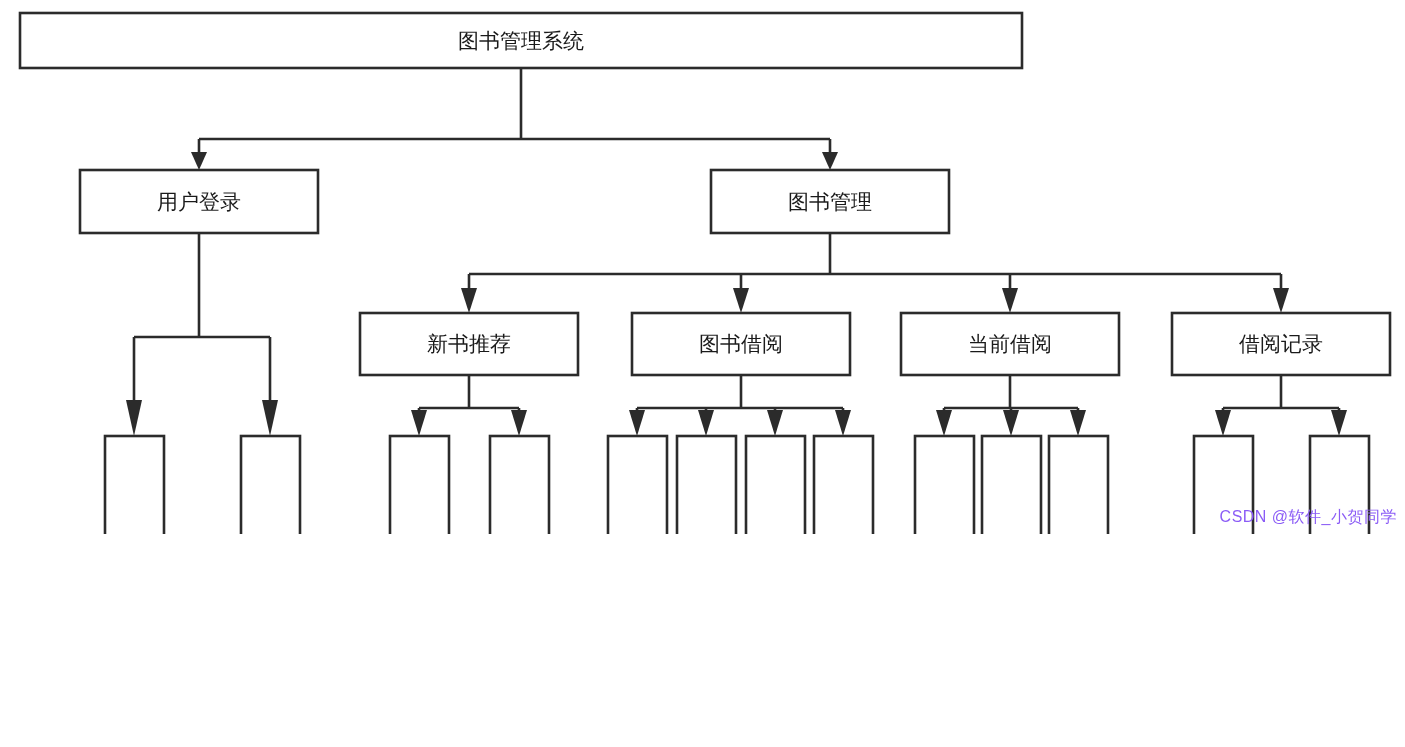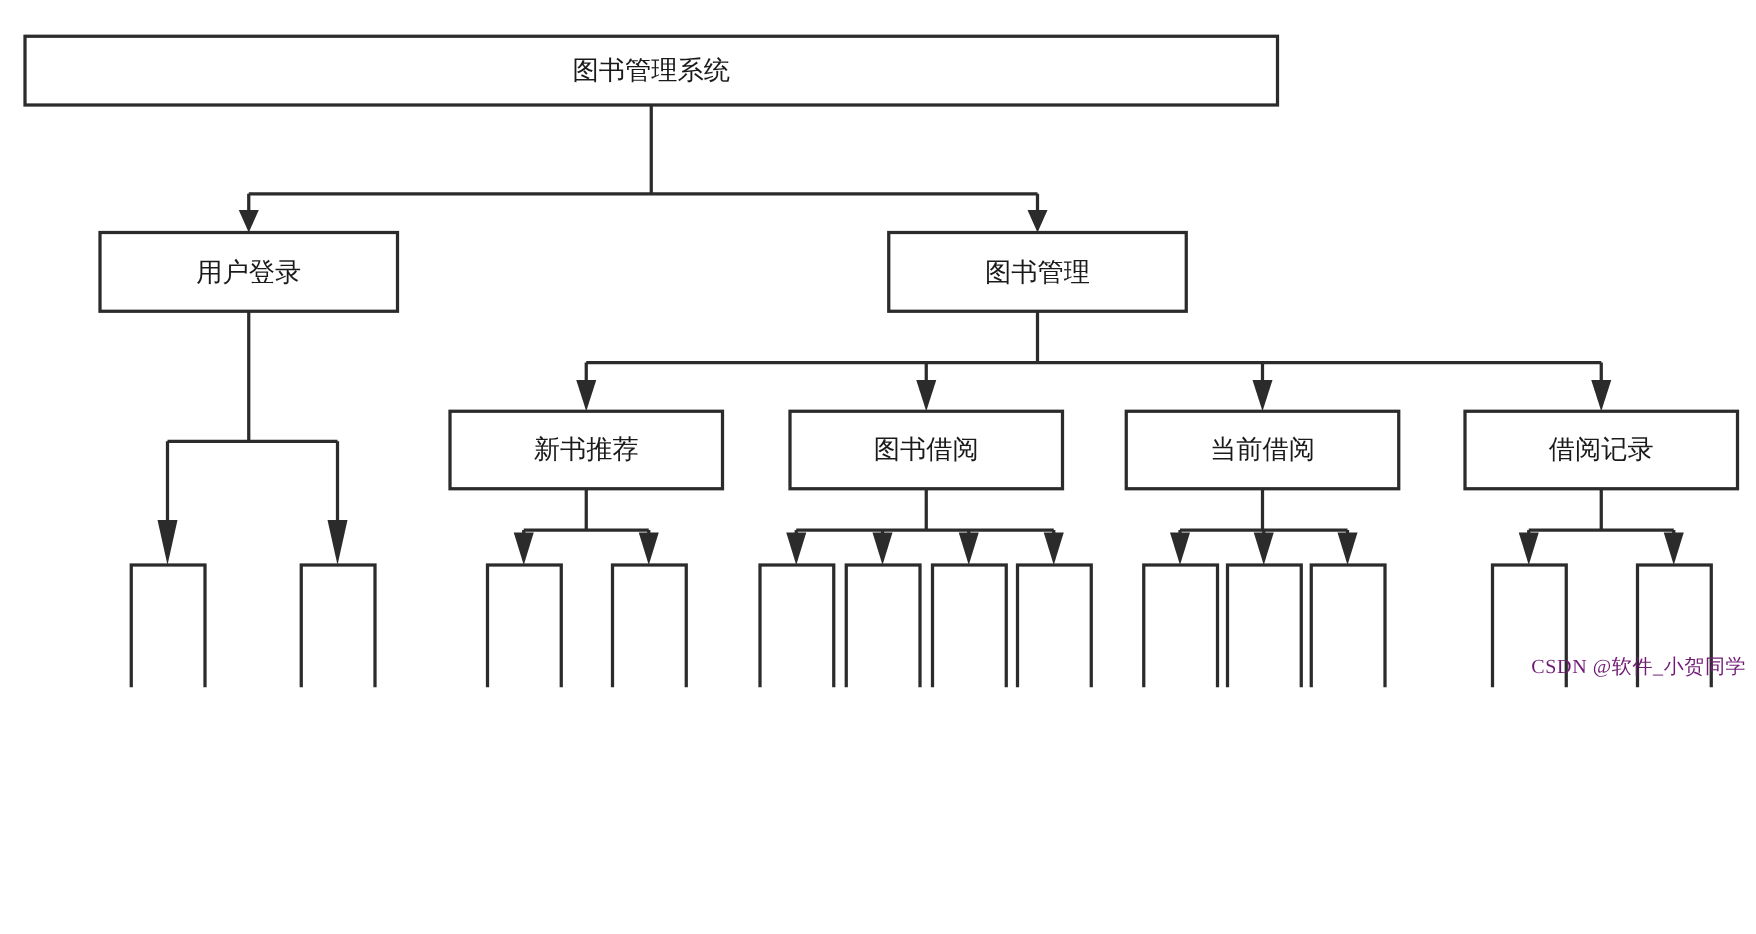--- a/index.html
+++ b/index.html
@@ -9,21 +9,20 @@
   }
   body {
     font-family: "Liberation Sans", "DejaVu Sans", sans-serif;
   }
   #diagram-root {
     position: relative;
     width: 1405px;
     height: 534px;
     background: #ffffff;
     overflow: hidden;
-    margin-top: 16px;
   }
   svg#flow {
     position: absolute;
     left: 0;
     top: 0;
     width: 1405px;
     height: 747px;
   }
   .node-box {
     fill: #ffffff;
@@ -59,23 +58,23 @@
     display: flex;
     align-items: center;
     justify-content: center;
     white-space: nowrap;
     pointer-events: none;
   }
   .watermark {
     position: absolute;
     right: 8px;
     bottom: 6px;
-    font-family: Liberation Serif, serif;
+    font-family: Liberation Sans, sans-serif;
     font-size: 16px;
-    color: #701a75;
+    color: #8b5cf6;
     letter-spacing: 0.5px;
     white-space: nowrap;
   }
 </style>
 </head>
 <body>
 
 <div id="diagram-root">
 
   <svg id="flow" viewBox="0 0 1405 747">

